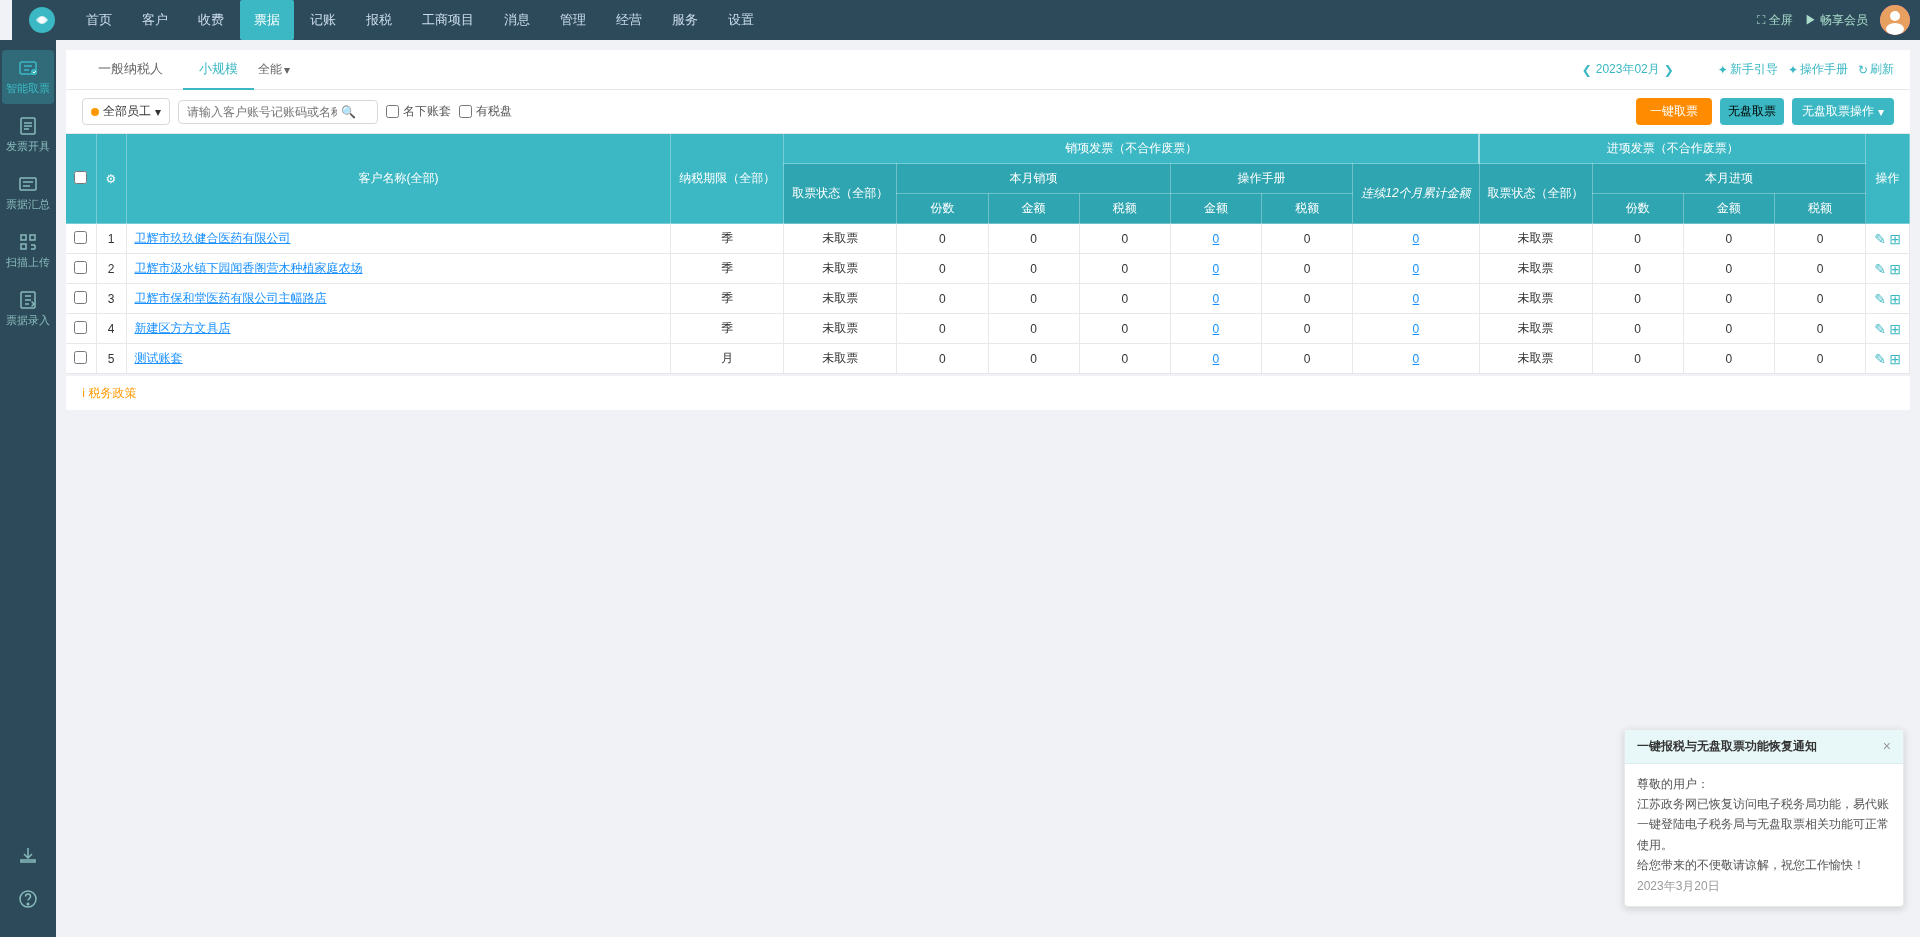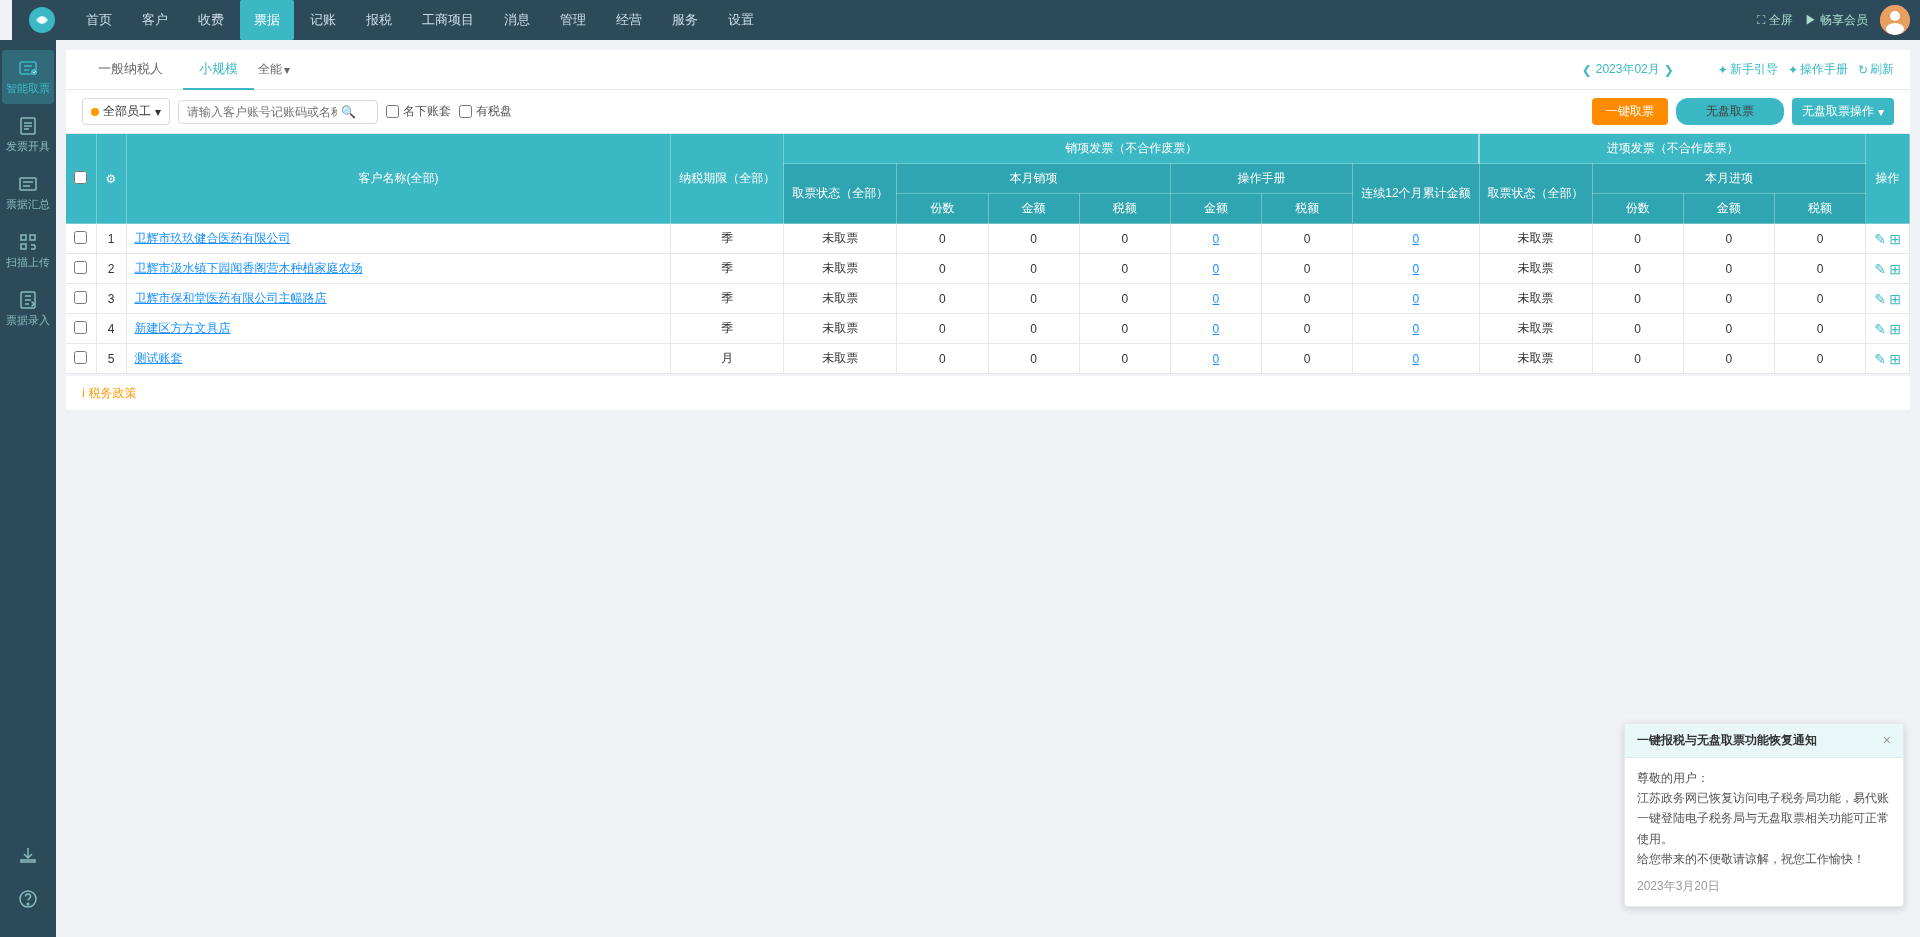--- a/index.html
+++ b/index.html
@@ -83,21 +83,21 @@
       display: flex; align-items: center; border: 1px solid #d9d9d9; border-radius: 4px;
       padding: 4px 8px; gap: 4px; flex: 0 0 200px;
     }
     .search-box input {
       border: none; outline: none; font-size: 12px; color: #999; width: 150px; background: transparent;
     }
     .checkbox-label { display: flex; align-items: center; gap: 4px; cursor: pointer; font-size: 12px; color: #555; }
     .checkbox-label input { accent-color: #3bb8c3; }
     .toolbar-right { margin-left: auto; display: flex; gap: 8px; }
     .btn-orange { background: #ff8c00; color: #fff; border: none; padding: 5px 14px; border-radius: 4px; cursor: pointer; font-size: 12px; }
-    .btn-teal { background: #3bb8c3; color: #404040; border: none; padding: 5px 30px; border-radius: 12px; cursor: pointer; font-size: 12px; }
+    .btn-teal { background: #3bb8c3; color: #000000; border: none; padding: 5px 8px; border-radius: 4px; cursor: pointer; font-size: 12px; }
     .btn-dropdown { background: #3bb8c3; color: #fff; border: none; padding: 5px 10px; border-radius: 4px; cursor: pointer; font-size: 12px; display: flex; align-items: center; gap: 4px; }
 
     
     .table-wrap { background: #fff; overflow-x: auto; }
     table { width: 100%; border-collapse: collapse; font-size: 12px; }
     th {
       background: #3bb8c3; color: #fff; padding: 6px 8px; text-align: center;
       border-right: 1px solid rgba(255,255,255,0.3); border-bottom: 1px solid rgba(255,255,255,0.3);
       white-space: nowrap; font-weight: normal;
     }
@@ -116,21 +116,21 @@
     .notification-panel {
       position: fixed; bottom: 30px; right: 16px; width: 280px;
       background: #fff; border: 1px solid #e8e8e8; border-radius: 4px;
       box-shadow: 0 2px 8px rgba(0,0,0,0.15); font-size: 12px; z-index: 200;
     }
     .notif-header {
       background: #e8f7f8; padding: 8px 12px; font-weight: bold; color: #333;
       display: flex; justify-content: space-between; border-bottom: 1px solid #d9ecef;
     }
     .notif-body { padding: 10px 12px; color: #555; line-height: 1.7; max-height: 150px; overflow-y: auto; }
-    .notif-date { color: #999; margin-top: 6px; }
+    .notif-date { color: #999; }
     .notif-close { cursor: pointer; color: #999; background: none; border: none; font-size: 14px; }
 
     
     .tax-footer {
       padding: 8px 16px; font-size: 12px; color: #f90; cursor: pointer;
       background: #fff; margin-top: 2px;
     }
   </style>
 </head>
 <body>
@@ -296,21 +296,21 @@
           <th colspan="7" class="group-header">销项发票（不合作废票）</th>
           <th colspan="4">进项发票（不合作废票）</th>
           <th rowspan="3" style="width:42px;">操作</th>
         </tr>
         <tr>
           <th rowspan="2" class="dark" style="width:70px;">
             <span class="th-filter">取票状态（全部）</span>
           </th>
           <th colspan="3" class="dark">本月销项</th>
           <th colspan="2" class="dark">操作手册</th>
-          <th rowspan="2" class="dark" style="width:90px;">连续12个月累计金额</th>
+          <th rowspan="2" class="dark" style="width:90px;font-style:italic;">连续12个月累计金额</th>
           <th rowspan="2" class="dark" style="width:70px;">
             <span class="th-filter">取票状态（全部）</span>
           </th>
           <th colspan="3" class="dark">本月进项</th>
         </tr>
         <tr>
           <th class="dark">份数</th>
           <th class="dark">金额</th>
           <th class="dark">税额</th>
           <th class="dark">金额</th>

